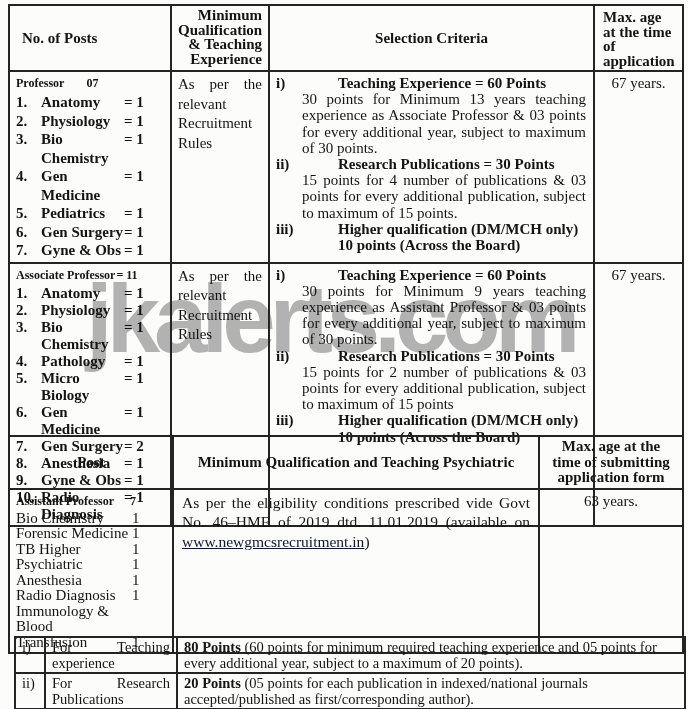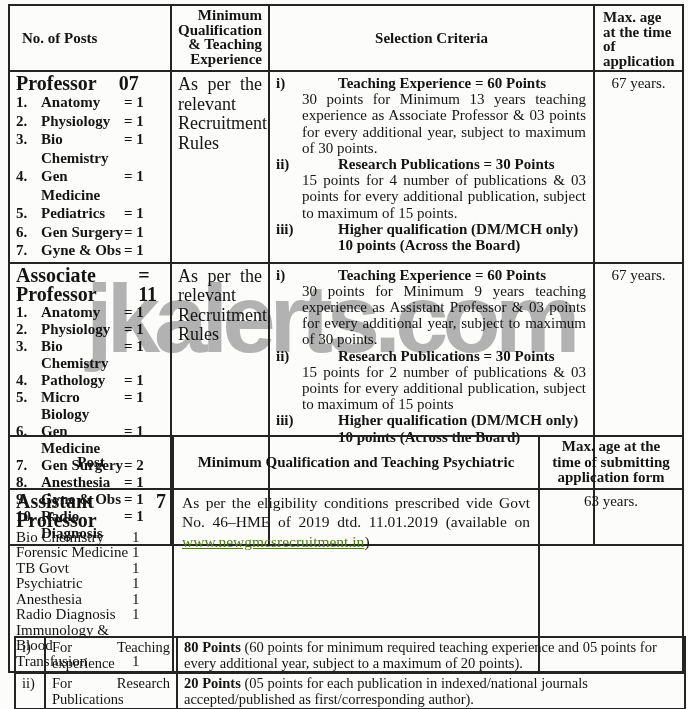--- a/index.html
+++ b/index.html
@@ -24,49 +24,49 @@
   .t3{left:14px;top:636px;width:670px;font-size:14.5px;}
   
   .t1 th{font-size:15px;font-weight:bold;line-height:14.5px;}
   .th-posts{vertical-align:middle;text-align:left;padding-left:12px;}
   .th-qual{text-align:right;vertical-align:top;}
   .th-crit{vertical-align:middle;text-align:center;}
   .th-age{vertical-align:top;text-align:left;padding-top:4px;padding-left:8px;}
   .r-head{height:54px;}
   .r-prof{height:177px;}
   .r-assoc{height:190px;}
-  .row-title{display:flex;font-weight:bold;font-size:20px;line-height:19px;}
+  .row-title{display:flex;font-weight:bold;font-size:12px;line-height:19px;}
   .count-prof{margin-left:22px;}
   .count-assoc{margin-left:1px;}
   .count-asst{margin-left:16px;font-weight:bold;}
   .post-list{font-size:15px;}
   .lh18 .post-row{line-height:18.5px;}
   .lh17 .post-row{line-height:17px;}
   .post-row{display:flex;}
   .post-row.bold{font-weight:bold;}
   .post-num{width:25px;flex:none;}
   .post-label{flex:1;}
   .post-val{width:40px;flex:none;}
-  .qual-cell{font-size:18px;line-height:19.5px;text-align:justify;padding-top:3px;}
+  .qual-cell{font-size:15px;line-height:19.5px;text-align:justify;padding-top:3px;}
   .crit-cell{padding:3px 7px 0 6px;}
   .cr-item{display:flex;font-size:15px;line-height:16.2px;}
   .cr-marker{width:26px;flex:none;font-weight:bold;}
   .cr-text{flex:1;}
   .cr-head{display:block;font-weight:bold;margin-left:36px;}
   .cr-body{display:block;text-align:justify;}
   .age-cell{text-align:center;font-size:15px;padding-top:3px;}
   
   .t2 th{font-size:15px;font-weight:bold;line-height:15.5px;vertical-align:middle;text-align:center;}
   .r2-head{height:48px;}
   .r2-body{height:139px;}
   .t2 .post-list{font-size:15px;}
   .t2 .post-row{line-height:15.5px;}
   .t2 .post-val{width:34px;}
   .elig-cell{font-size:15.5px;line-height:19.5px;text-align:justify;padding:3px 8px;}
-  .elig-link{text-decoration:underline;color:#4d7c0f;cursor:pointer;}
+  .elig-link{text-decoration:underline;color:#0f172a;cursor:pointer;}
   
   .t3 td{line-height:16px;padding:1px 6px;}
   .t3 .r3{height:32px;}
   .marker-cell{text-align:left;padding-left:8px;}
   .label-cell{text-align:justify;border-radius:17px;}
   .points{font-weight:bold;}
   .detail-cell{text-align:left;}
 </style>
 </head>
 <body>
@@ -300,21 +300,21 @@
               <span class="post-label">Bio Chemistry</span>
               <span class="post-val">1</span>
             </div>
 
             <div class="post-row">
               <span class="post-label">Forensic Medicine</span>
               <span class="post-val">1</span>
             </div>
 
             <div class="post-row">
-              <span class="post-label">TB Govt</span>
+              <span class="post-label">TB Higher</span>
               <span class="post-val">1</span>
             </div>
 
             <div class="post-row">
               <span class="post-label">Psychiatric</span>
               <span class="post-val">1</span>
             </div>
 
             <div class="post-row">
               <span class="post-label">Anesthesia</span>

